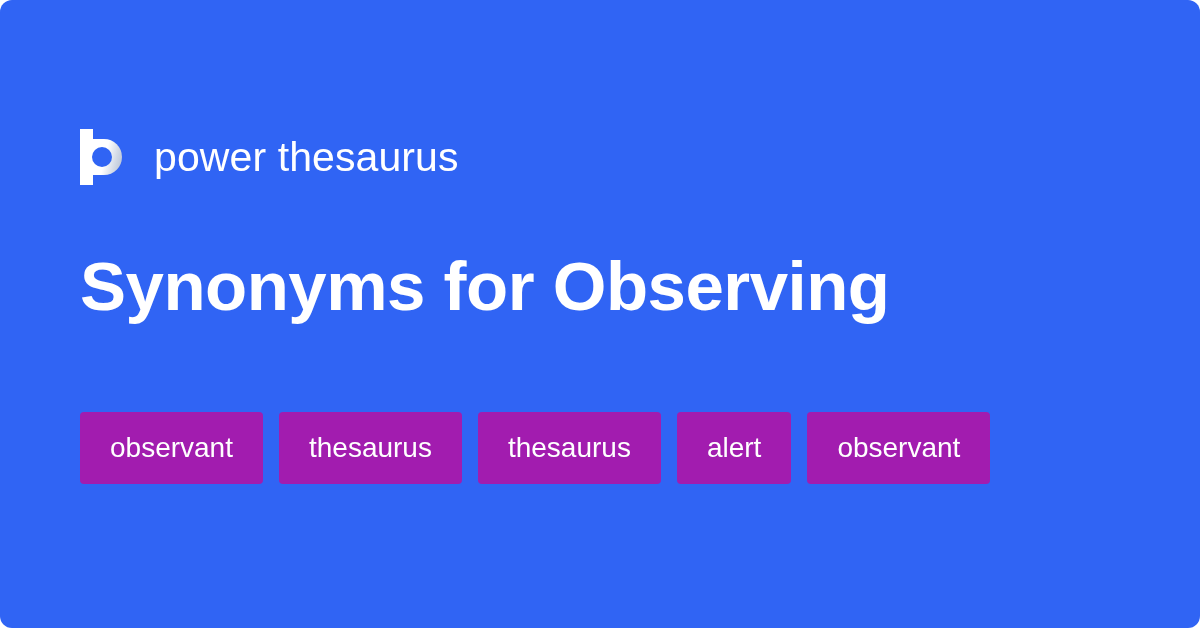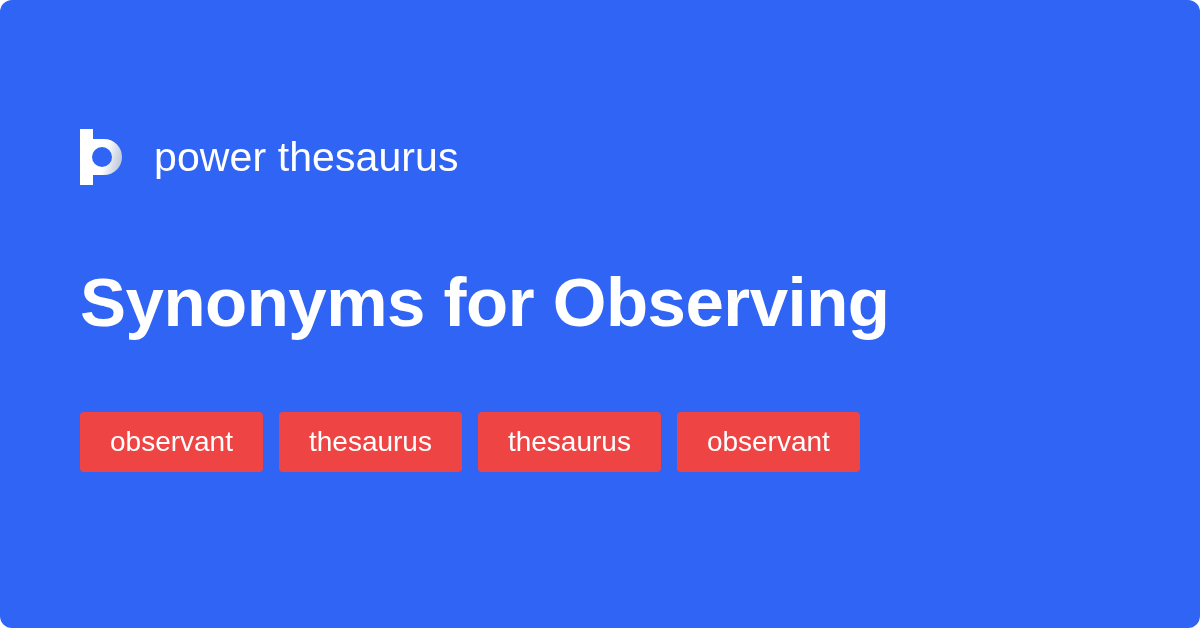--- a/index.html
+++ b/index.html
@@ -48,46 +48,46 @@
     font-weight: 400;
     color: #ffffff;
     letter-spacing: 0.1px;
     white-space: nowrap;
   }
 
   
   .headline {
     position: absolute;
     left: 80px;
-    top: 260px;
+    top: 244px;
     font-size: 69px;
     line-height: 86px;
     font-weight: 700;
     color: #ffffff;
     letter-spacing: -0.5px;
     white-space: nowrap;
   }
 
   
   .chips {
     position: absolute;
     left: 80px;
     top: 412px;
     display: flex;
     align-items: stretch;
     gap: 16px;
   }
 
   .chip {
-    height: 60px;
+    height: 72px;
     display: flex;
     align-items: center;
     justify-content: center;
     padding: 0 30px;
-    background: #ef4444;
+    background: #a21caf;
     border-radius: 4px;
     font-size: 28px;
     line-height: 1;
     font-weight: 400;
     color: #ffffff;
     white-space: nowrap;
   }
 </style>
 </head>
 <body>
@@ -110,16 +110,17 @@
     </svg>
     <span class="brand-name">power thesaurus</span>
   </div>
 
   <h1 class="headline">Synonyms for Observing</h1>
 
   <div class="chips">
     <span class="chip">observant</span>
     <span class="chip">thesaurus</span>
     <span class="chip">thesaurus</span>
+    <span class="chip">alert</span>
     <span class="chip">observant</span>
   </div>
 
 </div>
 
 </body></html>

